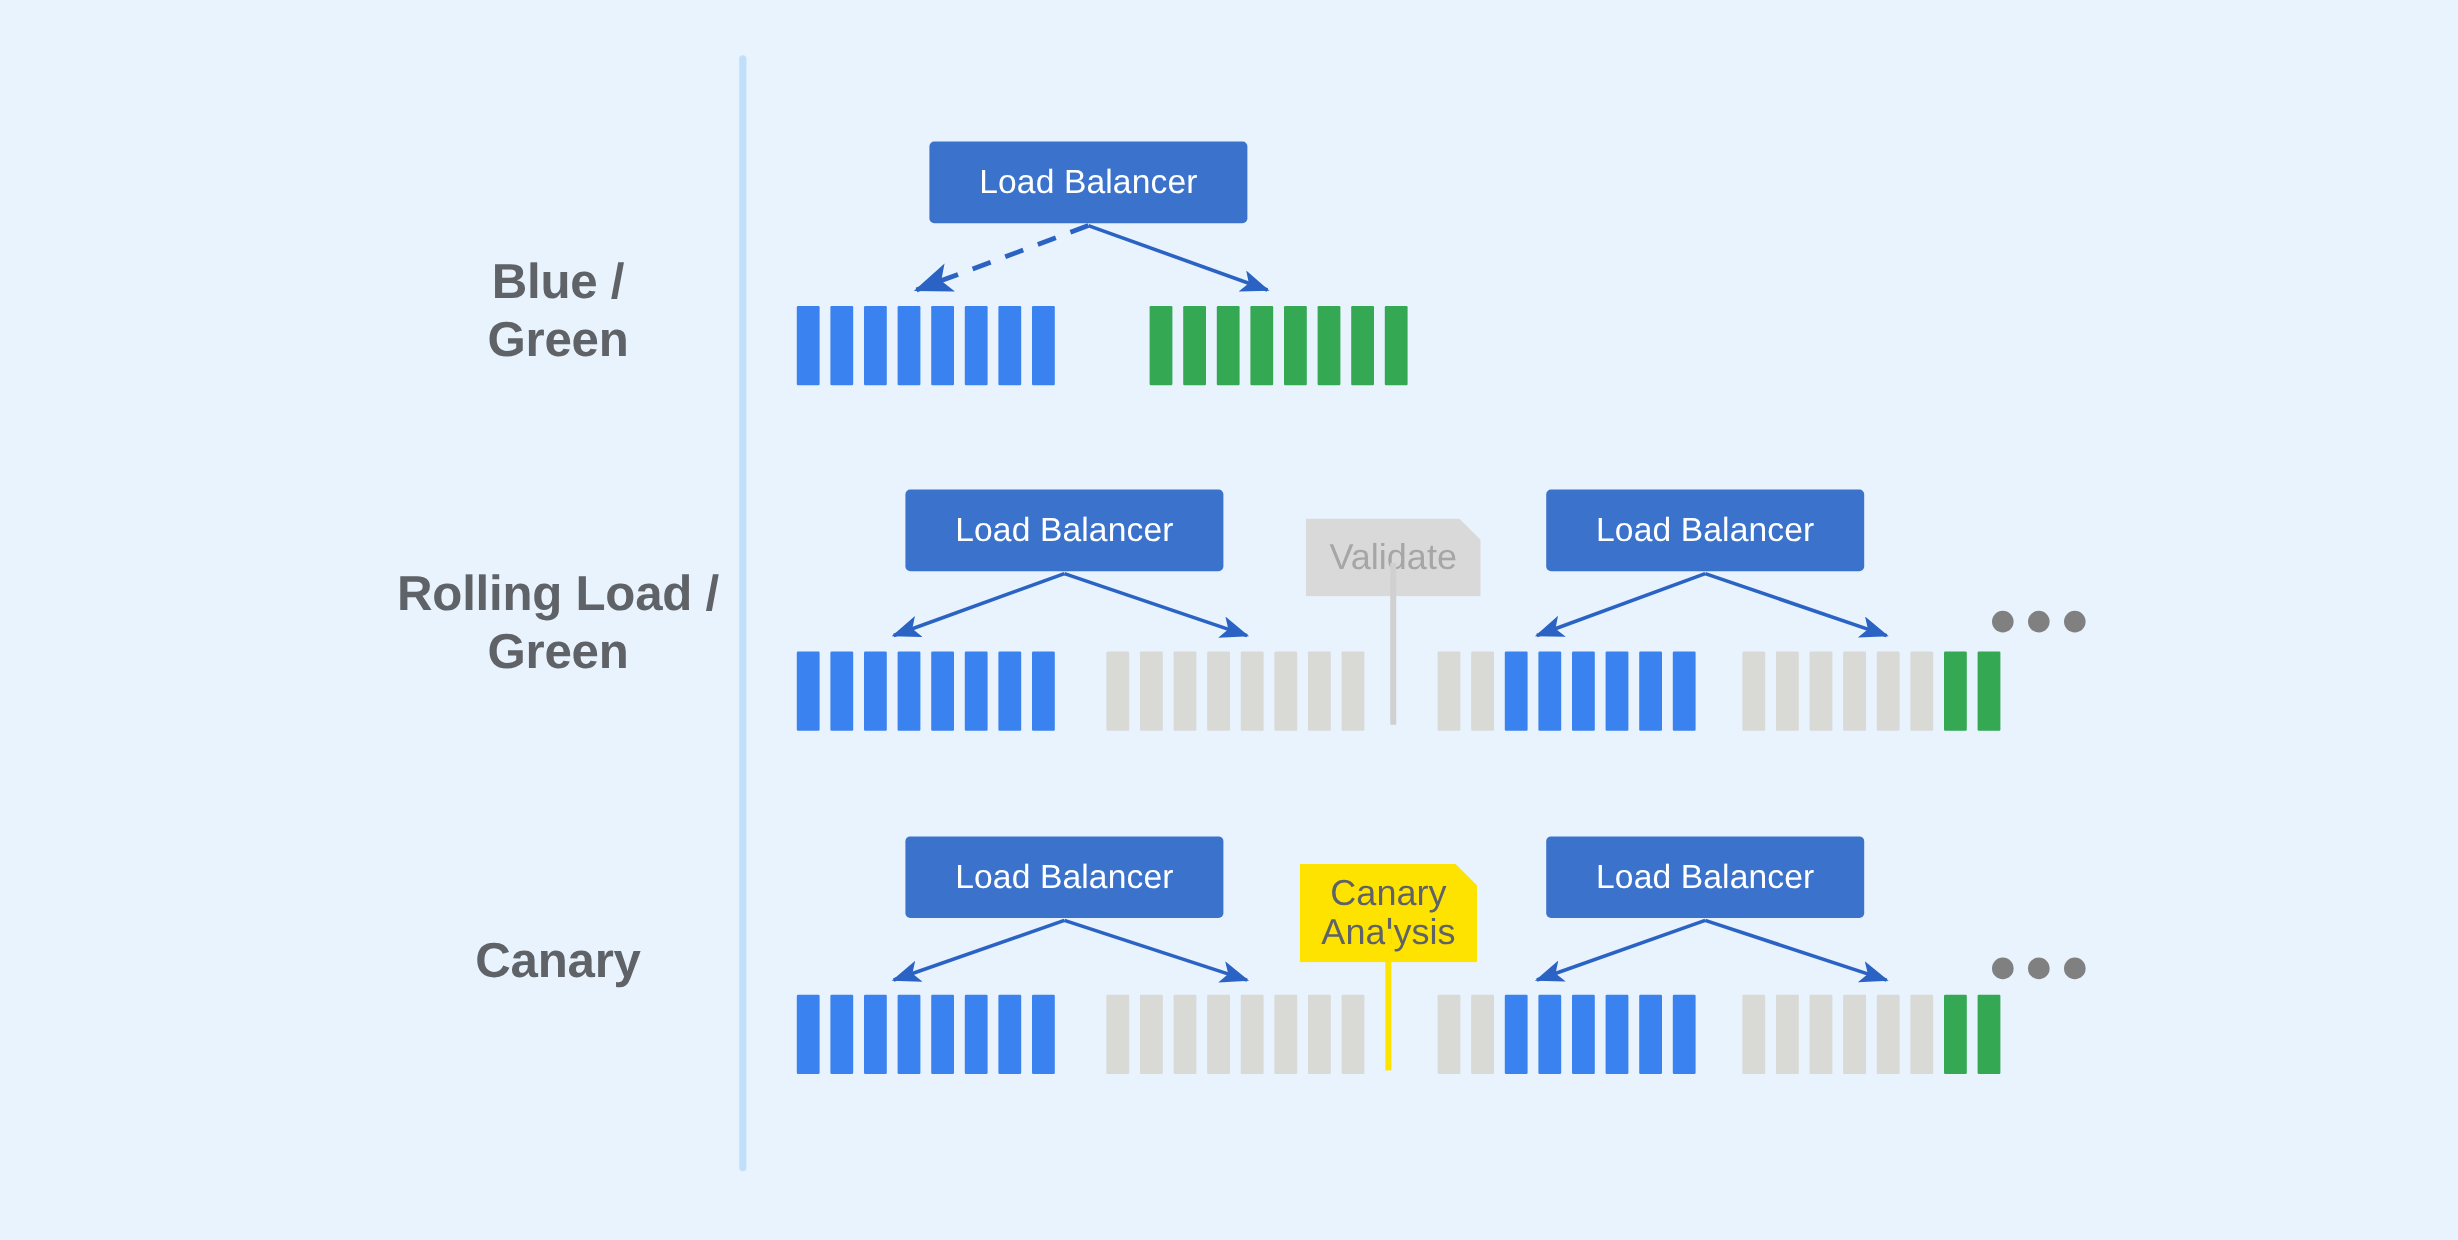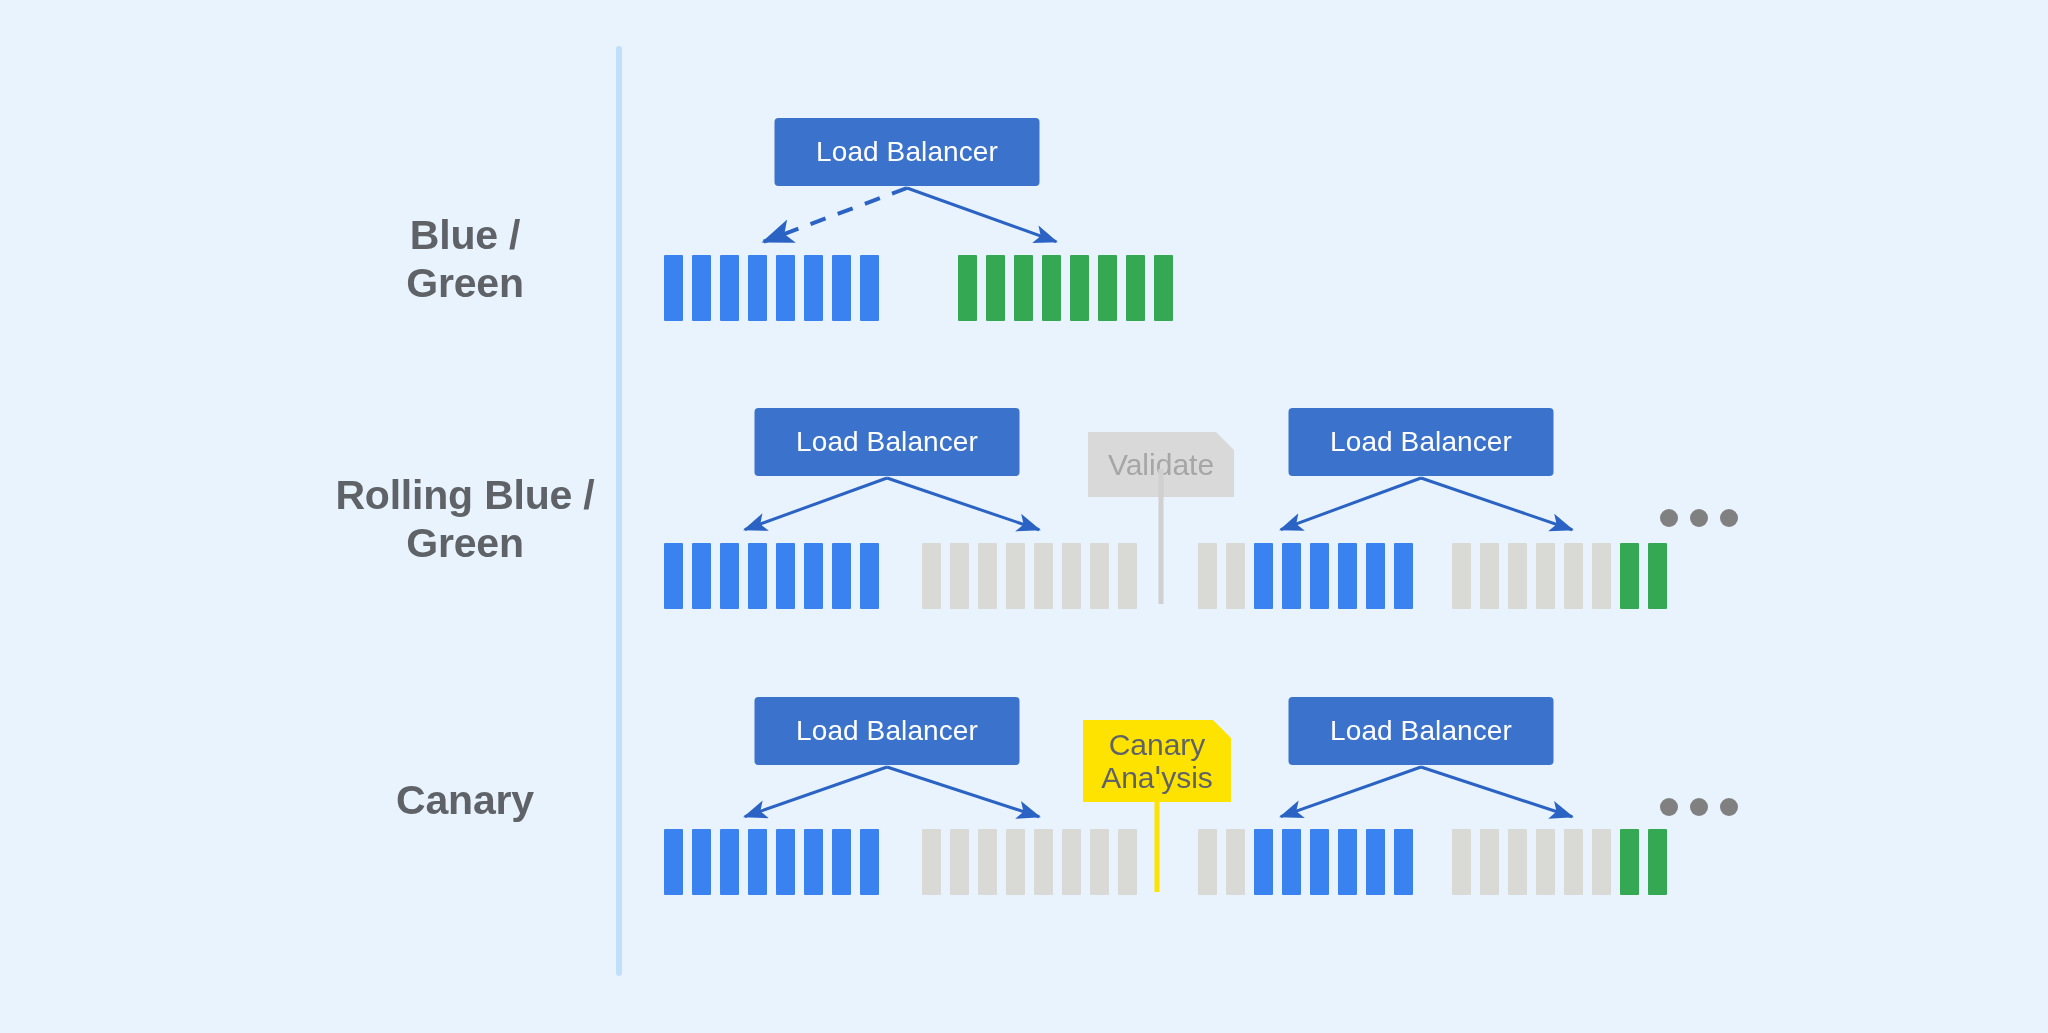--- a/index.html
+++ b/index.html
@@ -186,21 +186,21 @@
       <div class="bar-group" style="left: 958px; top: 255px;">
         <div class="bar green"></div>
         <div class="bar green"></div>
         <div class="bar green"></div>
         <div class="bar green"></div>
         <div class="bar green"></div>
         <div class="bar green"></div>
         <div class="bar green"></div>
         <div class="bar green"></div>
       </div>
-      <div class="row-label" style="left: 465px; top: 519px;">Rolling Blue /
+      <div class="row-label" style="left: 465px; top: 519px;">Rolling Load /
 Green</div>
       <div class="lb" style="left: 887px; top: 442px; width: 265px; height: 68px;">Load Balancer</div>
       <div class="bar-group" style="left: 664px; top: 543px;">
         <div class="bar blue"></div>
         <div class="bar blue"></div>
         <div class="bar blue"></div>
         <div class="bar blue"></div>
         <div class="bar blue"></div>
         <div class="bar blue"></div>
         <div class="bar blue"></div>

